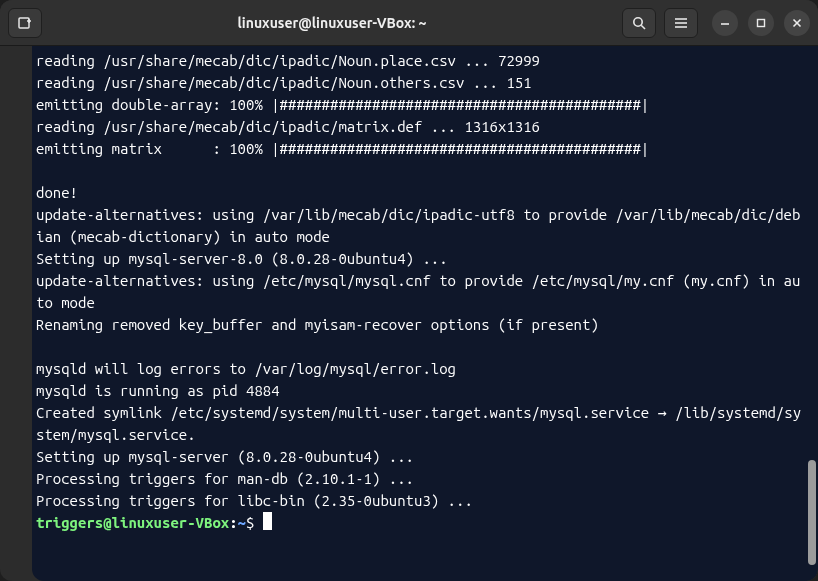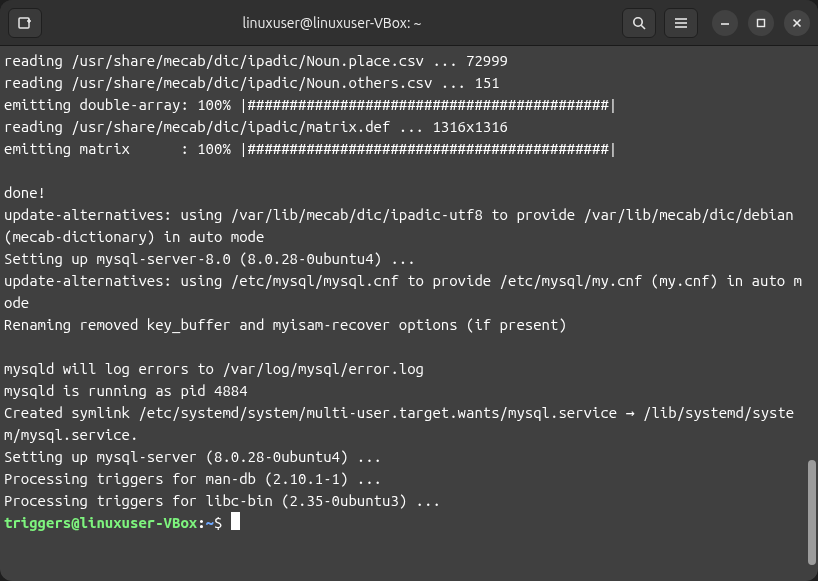--- a/index.html
+++ b/index.html
@@ -28,37 +28,38 @@
     display: flex; align-items: center; justify-content: center;
     color: #e6e6e6;
     padding: 0 8px;
   }
   .tb-btn.square { width: 34px; padding: 0; }
   .tb-title {
     flex: 1;
     text-align: center;
     color: #f0f0f0;
     font-family: "Ubuntu", sans-serif;
-    font-weight: 400;
+    font-weight: 700;
     font-size: 14px;
   }
   .win-controls { display: flex; gap: 10px; margin-left: 6px; }
   .win-circle {
     width: 26px; height: 26px;
     border-radius: 50%;
     background: #414141;
     display: flex; align-items: center; justify-content: center;
     color: #eaeaea;
   }
   .win-circle.close { background: #444; }
   .terminal-wrap {
     position: relative;
     flex: 1;
-    background: #404040;
+    background: #0f172a;
     border-radius: 0 0 12px 12px;
+    margin-left: 32px;
   }
   .terminal {
     position: absolute;
     top: 0; left: 0; right: 10px; bottom: 0;
     padding: 4px 4px 10px 4px;
     color: #ffffff;
     font-size: 15px;
     line-height: 22px;
     white-space: pre-wrap;
     word-break: break-all;

